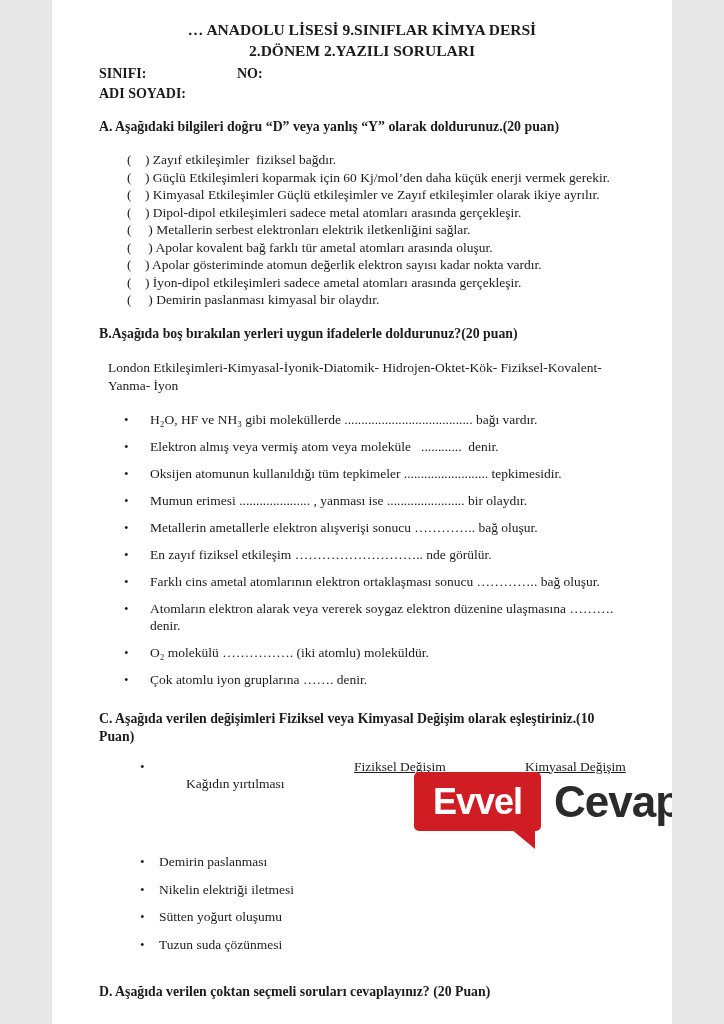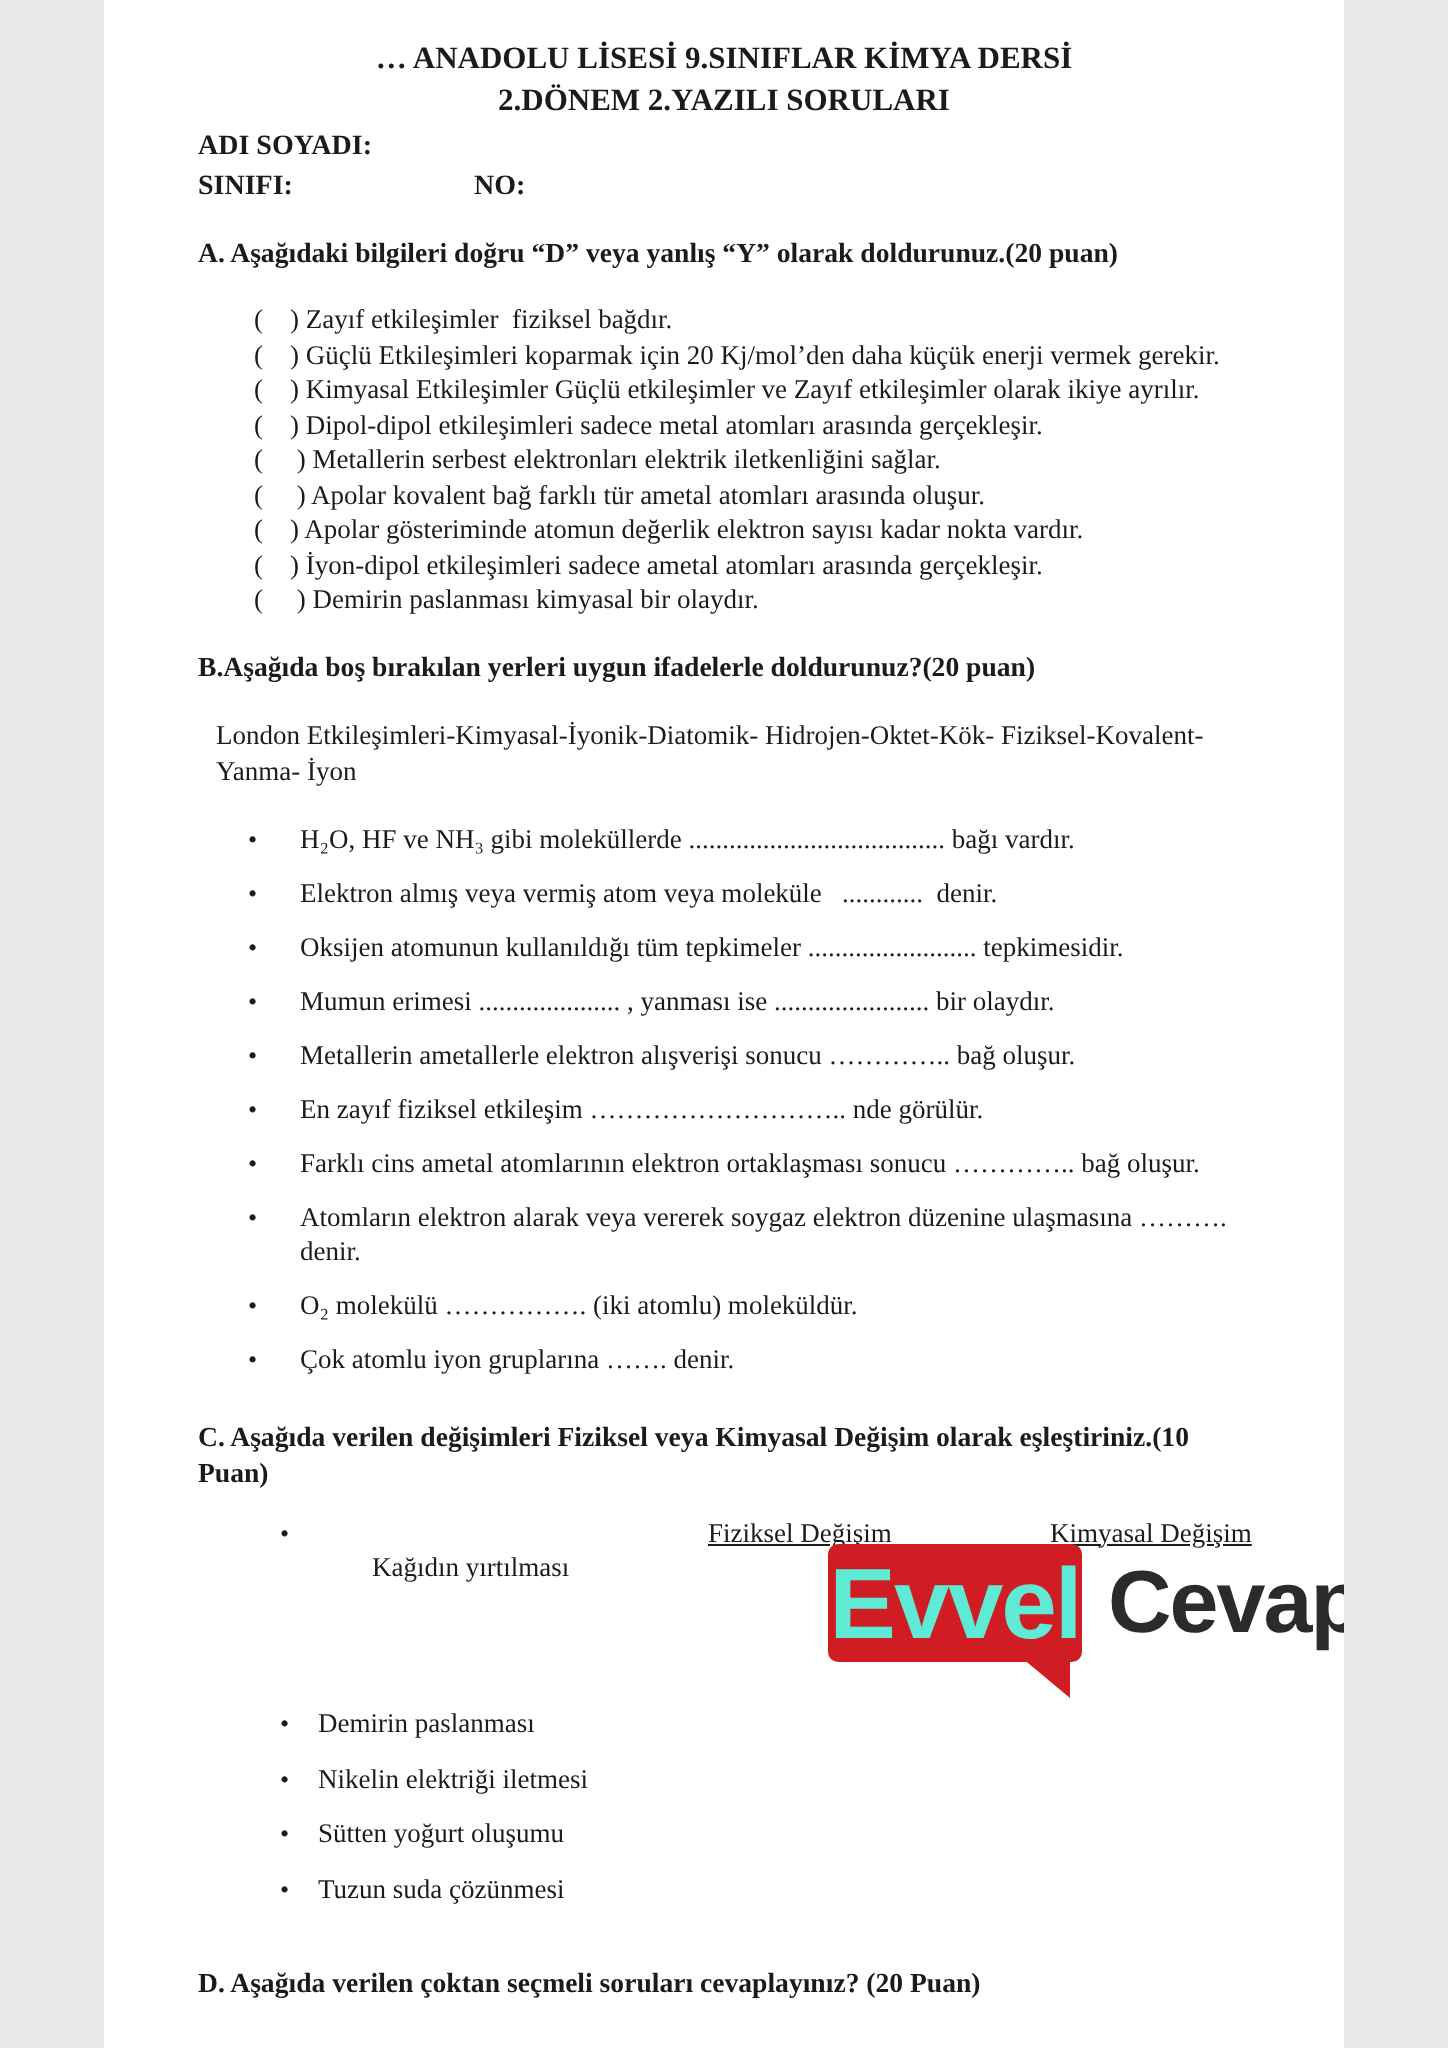--- a/index.html
+++ b/index.html
@@ -33,21 +33,21 @@
   .c-list{margin-top:12px;}
   .c-item{position:relative;padding-left:60px;line-height:17px;margin-bottom:10.5px;white-space:pre-wrap;}
   .c-item .bullet{left:41px;top:0;}
   .c-col-header{position:absolute;top:0;text-decoration:underline;white-space:pre-wrap;text-align:center;}
   .c-col-1{left:255px;}
   .c-col-2{left:426px;}
   .logo{position:absolute;left:362px;top:772px;display:flex;align-items:center;
         font-family:"Liberation Sans","DejaVu Sans",sans-serif;}
   .logo-badge{position:relative;width:127px;height:59px;background:#d01d24;border-radius:5px;
               display:flex;align-items:center;justify-content:center;}
-  .logo-badge-text{color:#5eead4;font-weight:bold;font-size:50px;letter-spacing:-1px;line-height:1;}
+  .logo-badge-text{color:#ffffff;font-weight:bold;font-size:36px;letter-spacing:-1px;line-height:1;}
   .logo-tail{position:absolute;right:6px;top:57px;width:0;height:0;
              border-top:20px solid #d01d24;border-left:24px solid transparent;}
   .logo-name{margin-left:13px;color:#2b2b2b;font-weight:bold;font-size:44px;letter-spacing:-1px;line-height:1;}
   .sec-d-heading{margin-top:30px;}
   .question-row{margin-top:16px;line-height:18px;white-space:pre-wrap;}
   .q-num{font-weight:bold;}
   .q-text{margin-left:10px;}
 </style>
 </head>
 <body>
@@ -56,32 +56,32 @@
 
   <div class="title-block">
     <div>… ANADOLU LİSESİ 9.SINIFLAR KİMYA DERSİ</div>
     <div>2.DÖNEM 2.YAZILI SORULARI</div>
   </div>
 
   <div class="content">
 
     <div class="info-block">
       <div class="info-row">
-        <span>ADI SOYADI:</span>
+        <span>SINIFI:</span>
+        <span class="no-label">NO:</span>
       </div>
       <div class="info-row">
-        <span>SINIFI:</span>
-        <span class="no-label">NO:</span>
+        <span>ADI SOYADI:</span>
       </div>
     </div>
 
     <div class="sec-heading sec-a-heading">A. Aşağıdaki bilgileri doğru “D” veya yanlış “Y” olarak doldurunuz.(20 puan)</div>
     <div class="a-list">
       <div class="a-item">(    ) Zayıf etkileşimler  fiziksel bağdır.</div>
-      <div class="a-item">(    ) Güçlü Etkileşimleri koparmak için 20 Kj/mol’den daha küçük enerji vermek gerekir.</div>
+      <div class="a-item">(    ) Güçlü Etkileşimleri koparmak için 60 Kj/mol’den daha küçük enerji vermek gerekir.</div>
       <div class="a-item">(    ) Kimyasal Etkileşimler Güçlü etkileşimler ve Zayıf etkileşimler olarak ikiye ayrılır.</div>
       <div class="a-item">(    ) Dipol-dipol etkileşimleri sadece metal atomları arasında gerçekleşir.</div>
       <div class="a-item">(     ) Metallerin serbest elektronları elektrik iletkenliğini sağlar.</div>
       <div class="a-item">(     ) Apolar kovalent bağ farklı tür ametal atomları arasında oluşur.</div>
       <div class="a-item">(    ) Apolar gösteriminde atomun değerlik elektron sayısı kadar nokta vardır.</div>
       <div class="a-item">(    ) İyon-dipol etkileşimleri sadece ametal atomları arasında gerçekleşir.</div>
       <div class="a-item">(     ) Demirin paslanması kimyasal bir olaydır.</div>
     </div>
 
     <div class="sec-heading sec-b-heading">B.Aşağıda boş bırakılan yerleri uygun ifadelerle doldurunuz?(20 puan)</div>

